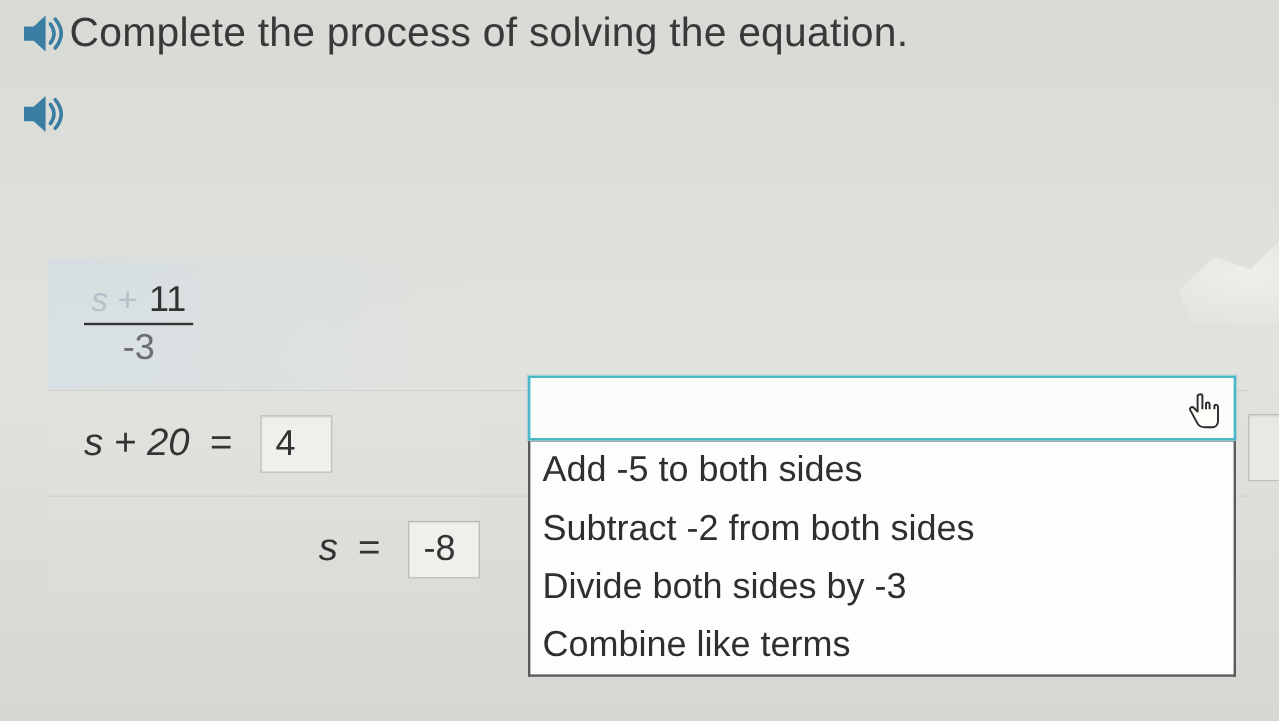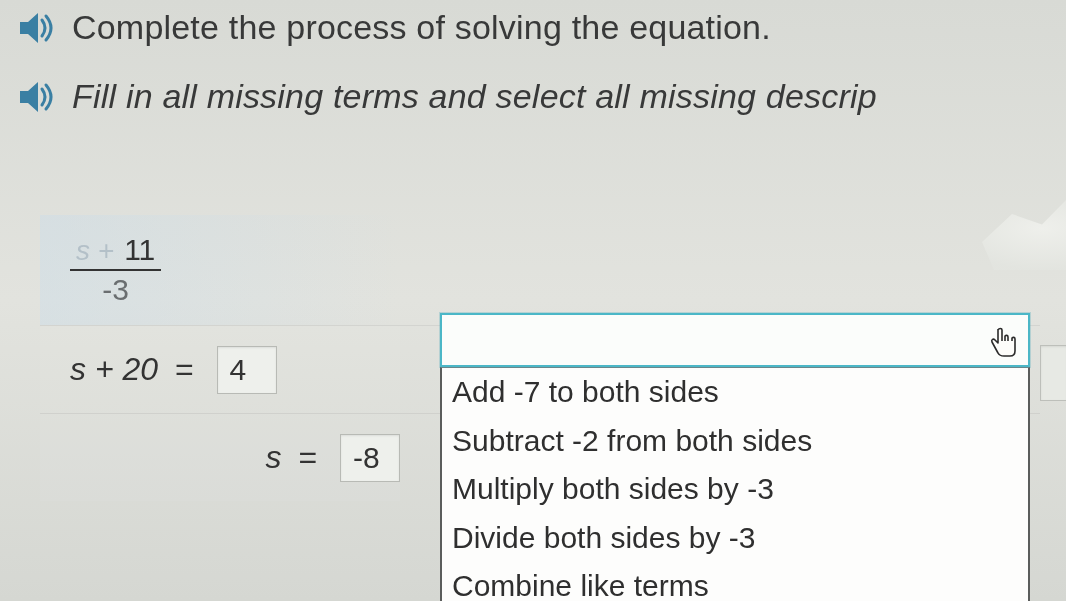--- a/index.html
+++ b/index.html
@@ -8,21 +8,20 @@
       height: 601px;
       background: linear-gradient(to bottom, #d8dad5 0%, #e2e3de 50%, #d5d7d2 100%);
       font-family: Verdana, Geneva, sans-serif;
       color: #3a3b3a;
       overflow: hidden;
       position: relative;
     }
     .line1, .line2 {
       display: flex;
       align-items: center;
-      gap: 14px;
       padding-left: 18px;
     }
     .line1 { margin-top: 8px; }
     .line2 { margin-top: 30px; }
     .speaker-icon svg { display: block; }
     .q-text {
       font-size: 34px;
       color: #383939;
       letter-spacing: 0.2px;
     }
@@ -168,21 +167,20 @@
 </div>
 
 <div class="line2">
   <span class="speaker-icon">
     <svg width="40" height="36" viewBox="0 0 40 36">
       <polygon points="2,12 10,12 20,3 20,33 10,24 2,24" fill="#3a7fa3"></polygon>
       <path d="M24,10 Q30,18 24,26" stroke="#3a7fa3" stroke-width="3" fill="none" stroke-linecap="round"></path>
       <path d="M28,6 Q38,18 28,30" stroke="#3a7fa3" stroke-width="3" fill="none" stroke-linecap="round"></path>
     </svg>
   </span>
-  <span class="q-text italic">Fill in all missing terms and select all missing descrip</span>
 </div>
 
 <div class="work-area">
 
   <div class="row row0">
     <div class="eq-cell">
       <span class="frac">
         <span class="num">
           <span class="faded">s +</span>
           <span>11</span>
@@ -218,23 +216,22 @@
   <div class="dropdown-wrapper">
     <div class="dd-display">
       <span></span>
       <span class="cursor-icon">
         <svg width="30" height="34" viewBox="0 0 30 34">
           <path d="M10 4 L10 18 L7 15 C5 13 3 15 4 17 L10 28 C11 30 13 31 16 31 L22 31 C25 31 27 29 27 26 L27 14 C27 12 25 12 24 13 L24 16 M20 16 L20 12 C20 10 18 10 17 11 L17 16 M14 16 L14 5 C14 3 11 3 10 5" fill="#fdfdfa" stroke="#2b2b2b" stroke-width="1.6" stroke-linejoin="round"></path>
         </svg>
       </span>
     </div>
     <div class="dd-list">
-      <div class="dd-item">Add -7 to both sides</div>
+      <div class="dd-item">Add -5 to both sides</div>
       <div class="dd-item">Subtract -2 from both sides</div>
-      <div class="dd-item">Multiply both sides by -3</div>
       <div class="dd-item">Divide both sides by -3</div>
       <div class="dd-item">Combine like terms</div>
     </div>
   </div>
 
 </div>
 
 <div class="torn"></div>
 <div class="side-box"></div>
 

